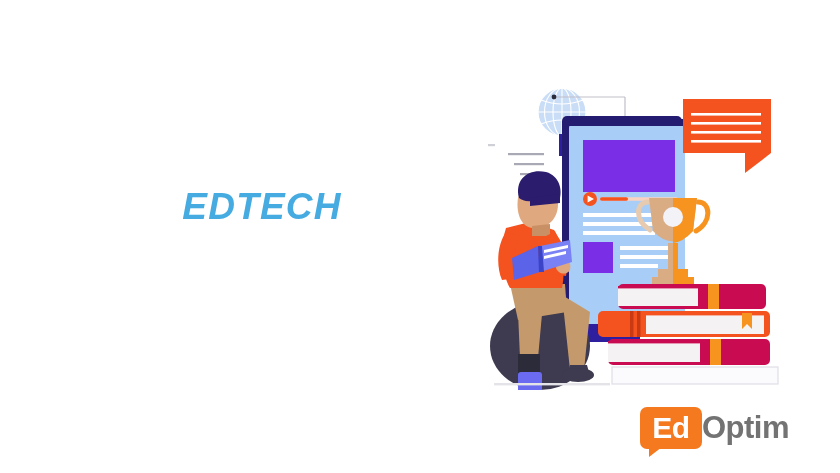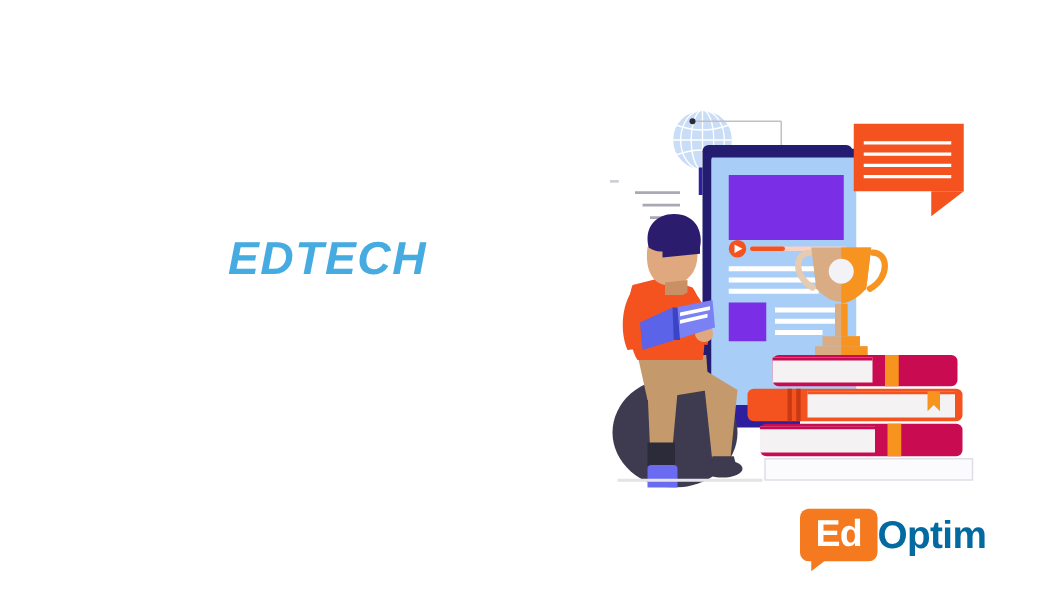--- a/index.html
+++ b/index.html
@@ -95,21 +95,21 @@
   .logo-optim {
     position: absolute;
     left: 62px;
     top: 2px;
     height: 42px;
     display: flex;
     align-items: center;
     font-family: "Liberation Sans", sans-serif;
     font-weight: bold;
     font-size: 31px;
-    color: #0369a1;
+    color: #737373;
     letter-spacing: -0.5px;
     text-align: right;
   }
 </style>
 </head>
 <body>
 
 <div class="slide">
 
   <div class="title-block">

